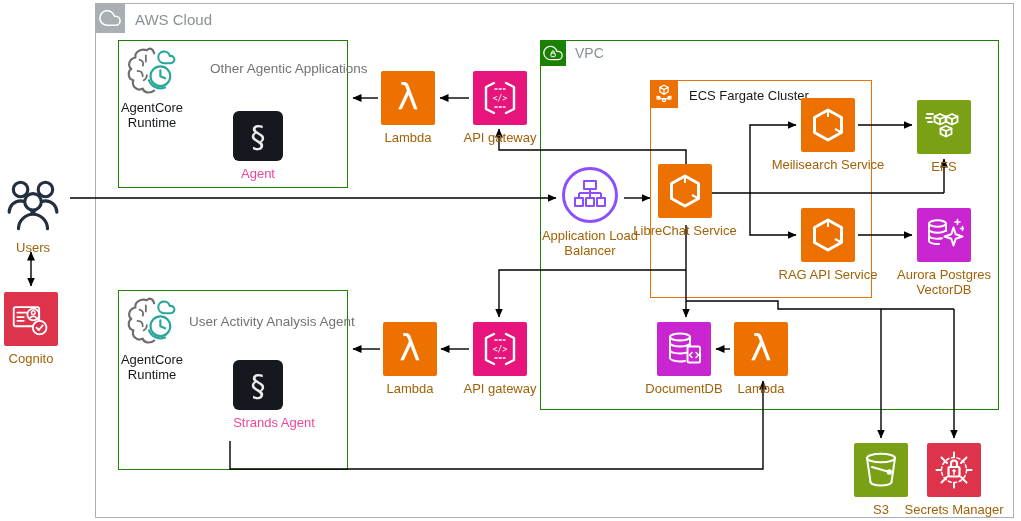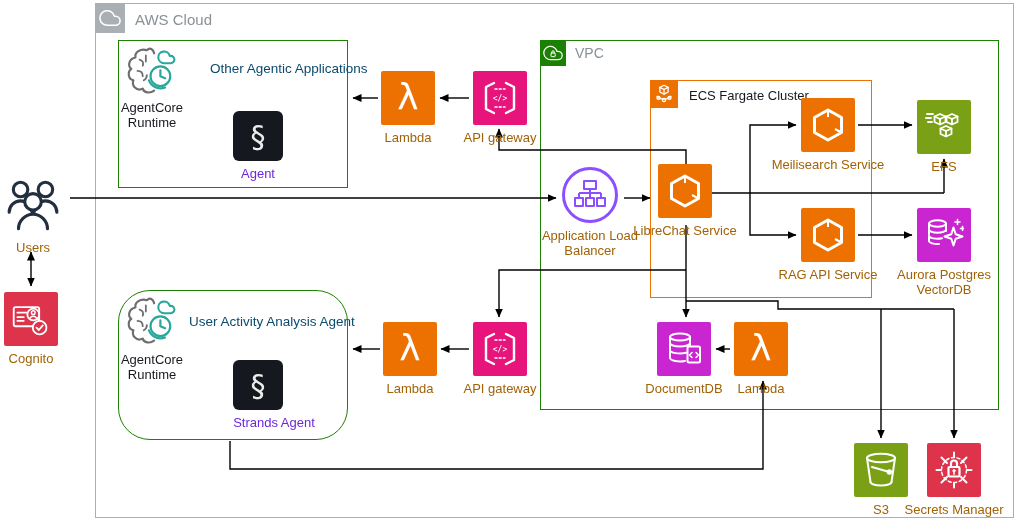--- a/index.html
+++ b/index.html
@@ -13,26 +13,26 @@
   .region{position:absolute;box-sizing:border-box;background:transparent;z-index:1;}
   .region.cloud{border:1.5px solid var(--c-cloud_gray);}
   .region.green{border:1.5px solid var(--c-box_green);}
   .region.orange{border:1.5px solid var(--c-orange);}
   .corner-ic{position:absolute;left:-1px;top:-1px;display:flex;align-items:center;justify-content:center;}
   .corner-ic.gray{width:30px;height:30px;background:var(--c-cloud_gray);}
   .corner-ic.greenbg{width:26px;height:26px;background:var(--c-box_green);}
   .corner-ic.orangebg{width:28px;height:28px;background:var(--c-orange);}
   .region-label{position:absolute;font-size:14px;color:var(--c-label_gray);white-space:nowrap;}
   .region-label.dark{color:#16191f;font-size:13px;}
-  .ac-title{position:absolute;font-size:13.5px;color:#0c4a6e;white-space:nowrap;}
+  .ac-title{position:absolute;font-size:13.5px;color:#737373;white-space:nowrap;}
   .ac-runtime-label{position:absolute;font-size:13px;color:#16191f;text-align:center;line-height:1.15;}
   .agent-sq{position:absolute;width:50px;height:50px;background:#15191F;border-radius:6px;
             display:flex;align-items:center;justify-content:center;}
   .agent-sq span{color:#ECECEC;font-size:30px;font-family:"DejaVu Sans",sans-serif;}
-  .agent-label{position:absolute;font-size:13px;color:#6d28d9;text-align:center;}
+  .agent-label{position:absolute;font-size:13px;color:#ec4899;text-align:center;}
   .wires{position:absolute;left:0;top:0;z-index:2;}
   .node{position:absolute;display:flex;flex-direction:column;align-items:center;z-index:3;}
   .tile{width:54px;height:54px;display:flex;align-items:center;justify-content:center;border-radius:2px;}
   .tile.orange{background:var(--c-orange);} .tile.pink{background:var(--c-pink);}
   .tile.green{background:var(--c-green);}  .tile.magenta{background:var(--c-magenta);}
   .tile.red{background:var(--c-red);}
   .tile.circle{width:50px;height:50px;background:#fff;border:3px solid var(--c-purple);border-radius:50%;}
   .lambda-glyph{color:#fff;font-size:36px;line-height:1;font-family:"DejaVu Sans",sans-serif;margin-top:-3px;}
   .nlabel{margin-top:5px;font-size:13px;color:#a16207;text-align:center;line-height:1.18;}
   svg{display:block;}
@@ -89,21 +89,21 @@
       </svg>
     </div>
     <div class="ac-title" style="left:91px;top:20px;">Other Agentic Applications</div>
     <div class="ac-runtime-label" style="left:-3px;top:60px;width:72px;">AgentCore Runtime</div>
     <div class="agent-sq" style="left:114px;top:70px;">
         <span>§</span>
       </div>
     <div class="agent-label" style="left:104px;top:125px;width:70px;">Agent</div>
   </div>
 
-  <div class="region green" style="left:118px;top:290px;width:230px;height:150px;border-radius:32px;">
+  <div class="region green" style="left:118px;top:290px;width:230px;height:180px;">
     <div style="position:absolute;left:4px;top:4px;">
       <svg width="54" height="54" viewBox="0 0 52 52" fill="none" stroke-linejoin="round" stroke-linecap="round">
         <path d="M30 44 C26 47 20 46 19 42 C13 45 8 39 10 34 C5 33 4 26 8 23 C4 20 6 13 12 12 C11 7 17 3 23 5 C26 2 29 4 30 8" stroke="#6E6E6E" stroke-width="2.1"></path>
         <path d="M16 14 C19 15 20 17 19 20 M14 25 C17 25 19 27 19 30 M22 10 V16 M20 34 C22 33 23 31 23 29" stroke="#6E6E6E" stroke-width="1.7"></path>
         <path d="M44 14.5h-1A5.6 5.6 0 1 0 37.5 21.5h6.5a3.5 3.5 0 0 0 0-7z" transform="translate(2,-4)" stroke="#2AA79B" stroke-width="2" fill="#fff"></path>
         <circle cx="36" cy="30" r="9.5" stroke="#2AA79B" stroke-width="2.1" fill="#fff"></circle>
         <path d="M36 24.5V30l4.5 2" stroke="#2AA79B" stroke-width="2.1"></path>
         <path d="M25 34 A12 12 0 0 0 40.5 41" stroke="#2AA79B" stroke-width="2.1"></path>
       </svg>
     </div>

